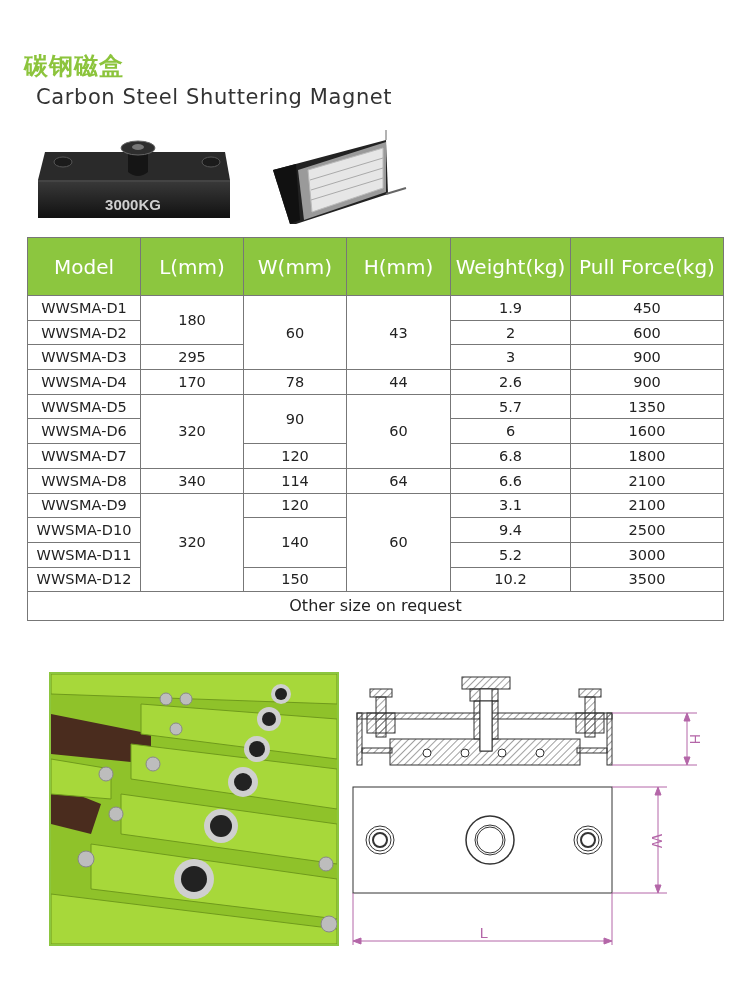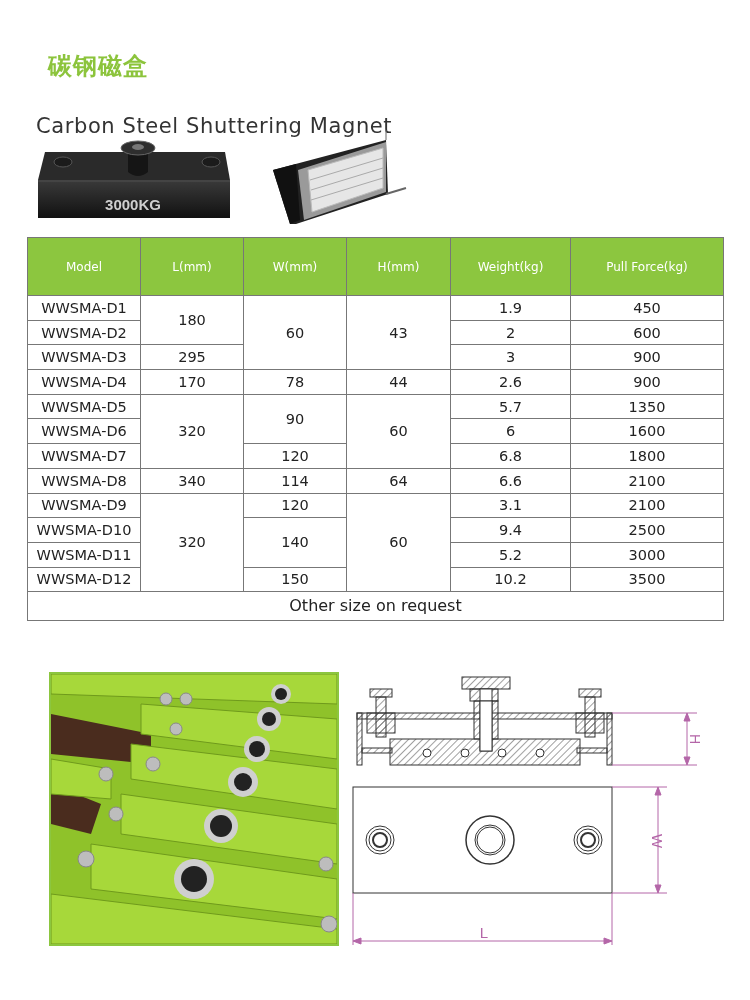--- a/index.html
+++ b/index.html
@@ -1,21 +1,21 @@
 <!DOCTYPE html>
 <html><head>
 <meta charset="utf-8">
 <style>
   html, body { margin:0; padding:0; background:#ffffff; }
   body { width:750px; height:1000px; position:relative; overflow:hidden; font-family:"DejaVu Sans","Liberation Sans",sans-serif; }
-  .title-cn { position:absolute; left:48px; top:50px; font-size:24px; font-weight:bold; color:#8cc43c; letter-spacing:1px; }
-  .title-en { position:absolute; left:36px; top:85px; font-size:21px; color:#333333; letter-spacing:0.6px;margin-top:29px; }
+  .title-cn { position:absolute; left:24px; top:50px; font-size:24px; font-weight:bold; color:#8cc43c; letter-spacing:1px; }
+  .title-en { position:absolute; left:36px; top:85px; font-size:21px; color:#333333; letter-spacing:0.6px; }
   .prod-img { position:absolute; }
   table.spec { position:absolute; left:27px; top:237px; width:696px; border-collapse:collapse; table-layout:fixed; font-size:14.5px; color:#222; }
-  table.spec th { background:#8cc63f; color:#ffffff; font-weight:normal; font-size:12px; height:55px; border:1px solid #777; }
+  table.spec th { background:#8cc63f; color:#ffffff; font-weight:normal; font-size:20px; height:55px; border:1px solid #777; }
   table.spec td { border:1px solid #777; text-align:center; height:23.7px; padding:0; line-height:20px; }
   table.spec td.foot { font-size:16px; height:28px;margin-top:18px; }
   .photo { position:absolute; left:49px; top:672px; width:290px; height:274px; border:2px solid #8cc63f; box-sizing:border-box; overflow:hidden; background:#9ccf2a; }
   .drawing { position:absolute; }
 </style>
 </head>
 <body>
 
 <div class="title-cn">碳钢磁盒</div>
 <div class="title-en">Carbon Steel Shuttering Magnet</div>

